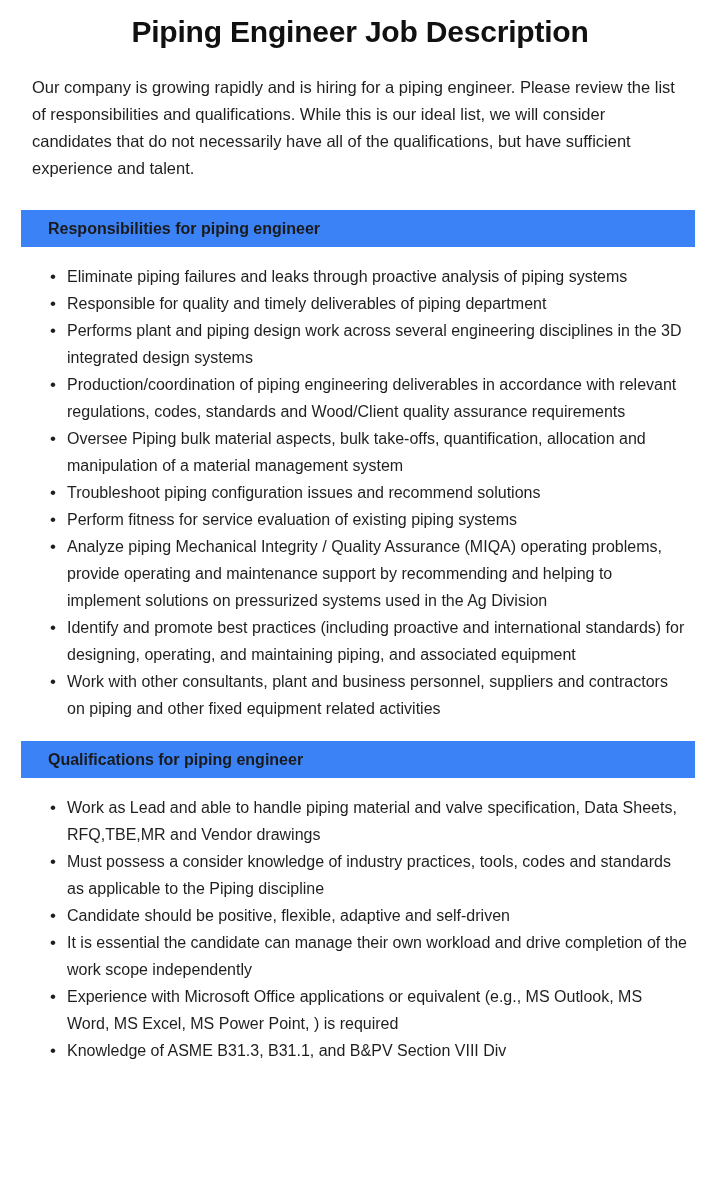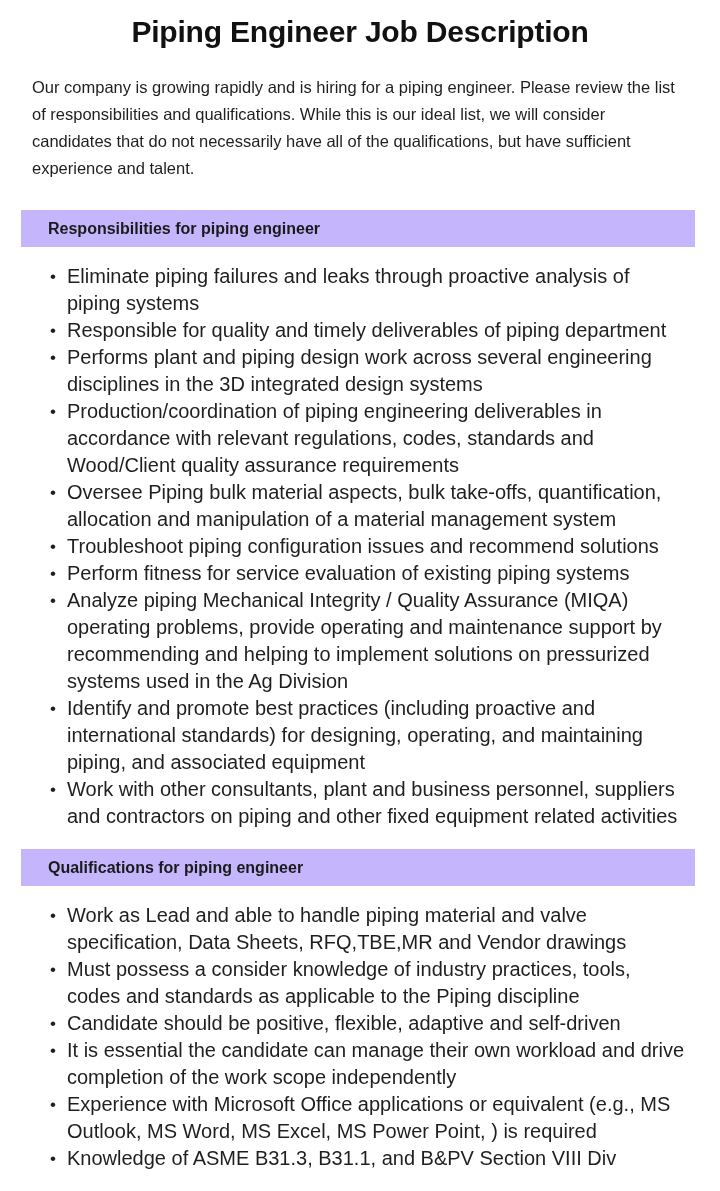--- a/index.html
+++ b/index.html
@@ -36,36 +36,36 @@
     padding: 0 24px 0 24px;
     font-size: 16.5px;
     line-height: 27px;
     color: #1f1f1f;
   }
   .section {
     margin-top: 28px;
   }
   .section-header {
     margin: 0 17px 0 13px;
-    background: #c4b5fd;
+    background: #3b82f6;
     padding: 9px 0 9px 27px;
     font-size: 16px;
     line-height: 19px;
     font-weight: 600;
     color: #1a1a1a;
     box-sizing: border-box;
   }
   ul.bullets {
     margin: 16px 0 0 0;
     padding: 0 24px 0 59px;
     list-style: none;
   }
   ul.bullets > li {
     position: relative;
-    font-size: 20px;
+    font-size: 16px;
     line-height: 27px;
     color: #1f1f1f;
     margin: 0 0 0 0;
     padding: 0;
   }
   ul.bullets > li::before {
     content: "\2022";
     position: absolute;
     left: -17px;
     top: 0;

